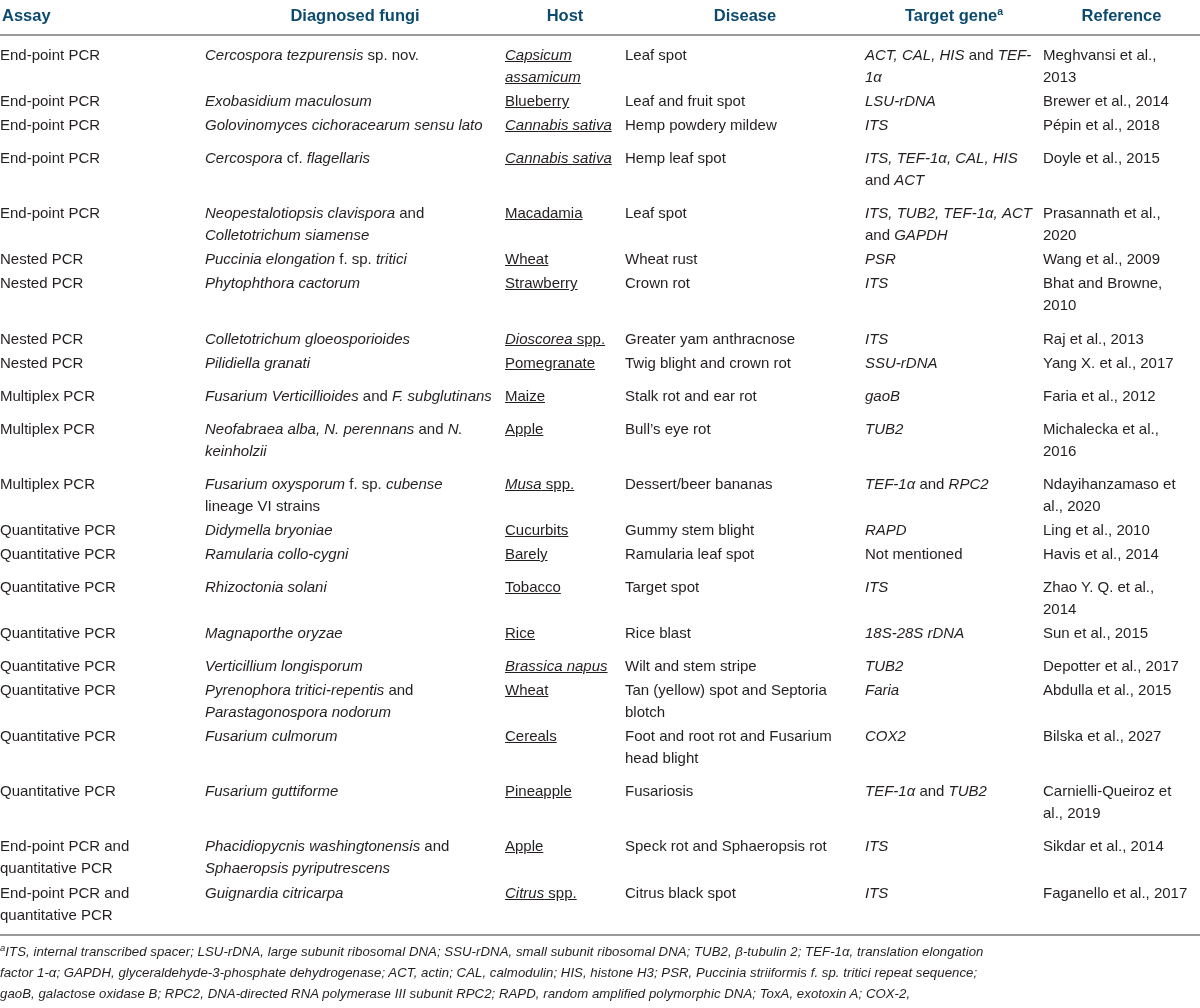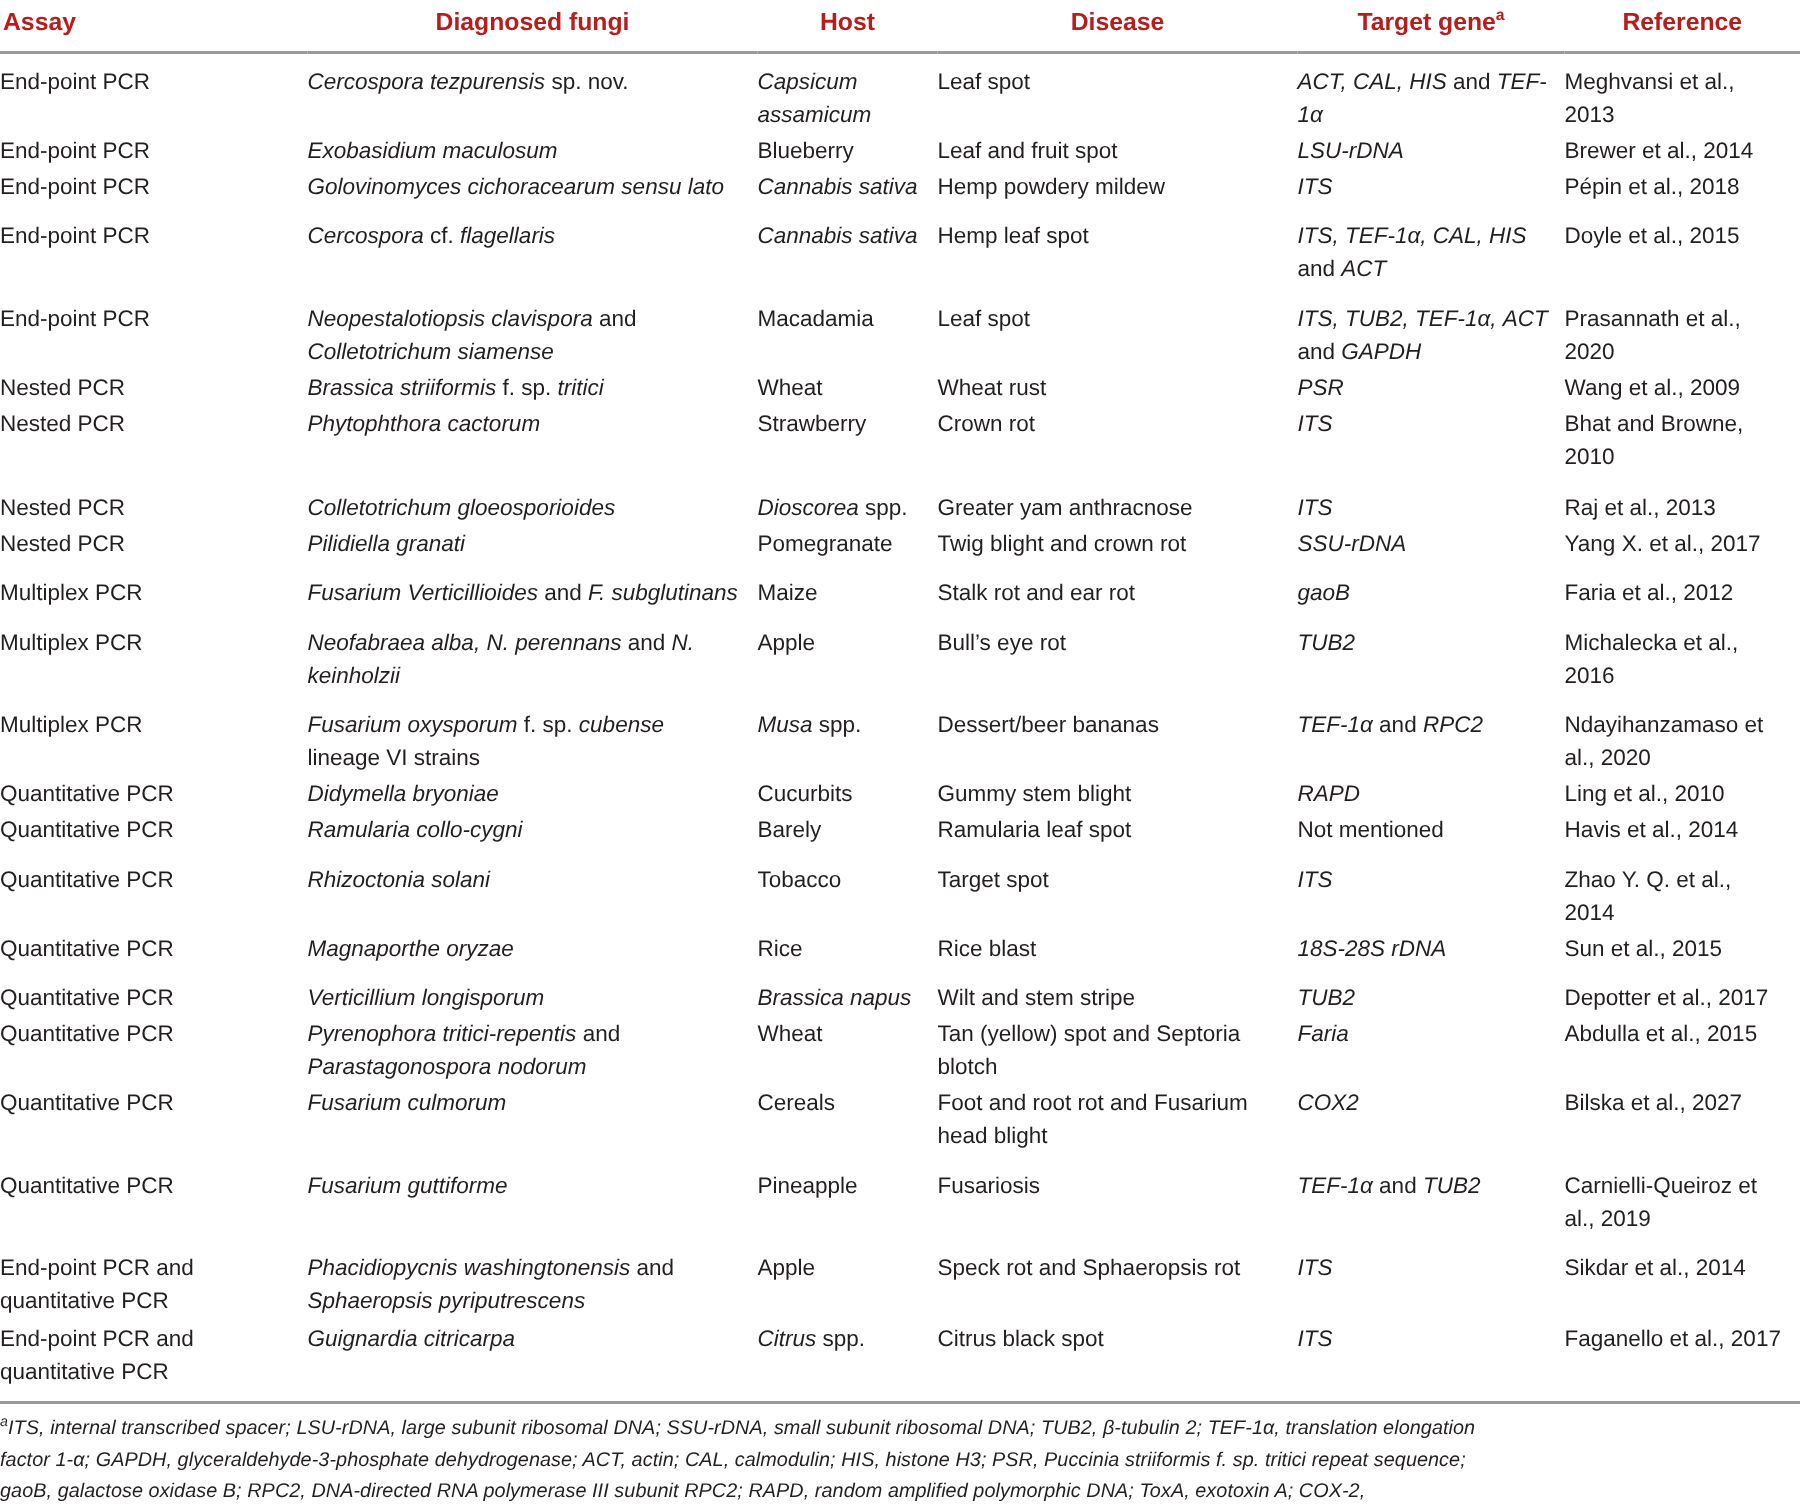--- a/index.html
+++ b/index.html
@@ -14,21 +14,21 @@
 
   table.tbl{
     width:1200px;
     border-collapse:collapse;
     table-layout:fixed;
     font-size:15px;
   }
   table.tbl thead th{
     font-size:16.5px;
     font-weight:bold;
-    color:#b91c1c;
+    color:#0c4a6e;
     text-align:center;
     padding:6px 0 9px 0;
     vertical-align:bottom;
     border-bottom:2px solid #9a9a9a;
   }
   table.tbl thead th.h-assay{text-align:left;padding-left:2px;}
   table.tbl thead tr.spacer-row th{
     border-bottom:none;height:7px;padding:0;
   }
 
@@ -41,21 +41,21 @@
 
   table.tbl tbody td{
     vertical-align:top;
     padding:1px 10px 1px 0;
     line-height:1.47;
     color:#231f20;
     font-size:15px;
   }
   td.c1{padding-left:2px;margin-left:35px;}
   td.c2{padding-left:3px;}
-  td.c3{padding-left:0px;}
+  td.c3{padding-left:0px;text-decoration:underline;}
   td.c4{padding-left:0px;}
   td.c5{padding-left:0px;}
   td.c6{padding-left:0px;color:#8c8c8c;padding-right:2px;}
 
   .it{font-style:italic;}
   .rm{font-style:normal;}
 
   tbody tr.gap td{height:9px;padding:0;line-height:0;font-size:0;}
 
   .footnote-rule{
@@ -159,21 +159,21 @@
         <tr>
           <td class="c1">End-point PCR</td>
           <td class="c2"><span class="it">Neopestalotiopsis clavispora</span><span class="rm"> and </span><span class="it">Colletotrichum siamense</span></td>
           <td class="c3"><span class="rm">Macadamia</span></td>
           <td class="c4">Leaf spot</td>
           <td class="c5"><span class="it">ITS, TUB2, TEF-1α, ACT</span><span class="rm"> and </span><span class="it">GAPDH</span></td>
           <td class="c6">Prasannath et al., 2020</td>
         </tr>
         <tr>
           <td class="c1">Nested PCR</td>
-          <td class="c2"><span class="it">Brassica striiformis</span><span class="rm"> f. sp. </span><span class="it">tritici</span></td>
+          <td class="c2"><span class="it">Puccinia elongation</span><span class="rm"> f. sp. </span><span class="it">tritici</span></td>
           <td class="c3"><span class="rm">Wheat</span></td>
           <td class="c4">Wheat rust</td>
           <td class="c5"><span class="it">PSR</span></td>
           <td class="c6">Wang et al., 2009</td>
         </tr>
         <tr>
           <td class="c1">Nested PCR</td>
           <td class="c2"><span class="it">Phytophthora cactorum</span></td>
           <td class="c3"><span class="rm">Strawberry</span></td>
           <td class="c4">Crown rot</td>

